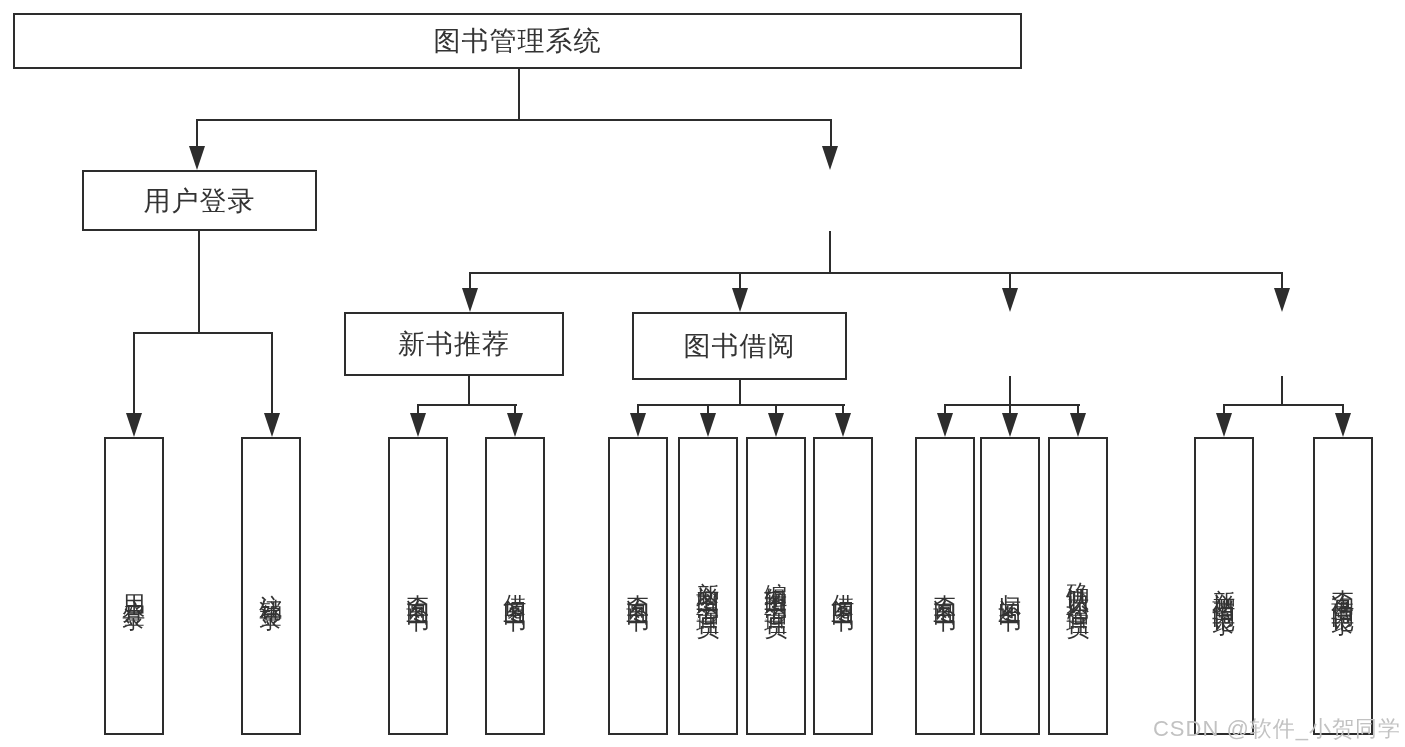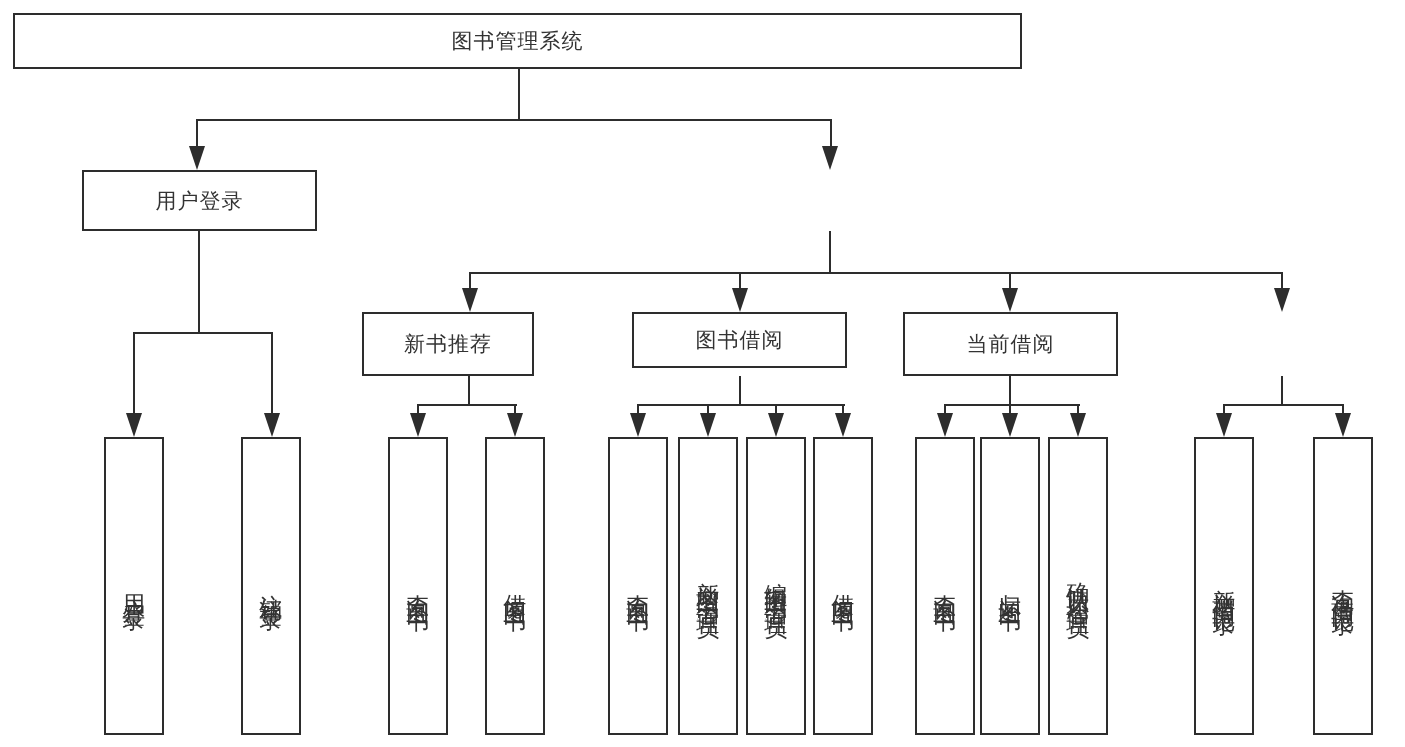--- a/index.html
+++ b/index.html
@@ -20,21 +20,21 @@
     box-sizing: border-box;
     background: #ffffff;
     border: 2px solid #2d2d2d;
     display: flex;
     align-items: center;
     justify-content: center;
     color: #333333;
     z-index: 2;
   }
   .node.h {
-    font-size: 21px;
+    font-size: 27px;
     letter-spacing: 1px;
     white-space: nowrap;
   }
   .node.v {
     font-size: 23px;
   }
   .node.v .vtext {
     writing-mode: vertical-rl;
     text-orientation: mixed;
     letter-spacing: 5px;
@@ -72,28 +72,25 @@
 <div id="stage">
 
   <div class="node h" style="left:13px; top:13px; width:1009px; height:56px;">
     <span>图书管理系统</span>
   </div>
 
   <div class="node h" style="left:82px; top:170px; width:235px; height:61px;">
     <span>用户登录</span>
   </div>
 
-  <div class="node h" style="left:362px; top:312px; width:172px; height:64px;">
+  <div class="node h" style="left:344px; top:312px; width:220px; height:64px;">
     <span>新书推荐</span>
   </div>
-  <div class="node h" style="left:632px; top:312px; width:215px; height:56px;">
+  <div class="node h" style="left:632px; top:312px; width:215px; height:68px;">
     <span>图书借阅</span>
-  </div>
-  <div class="node h" style="left:903px; top:312px; width:215px; height:64px;">
-    <span>当前借阅</span>
   </div>
 
   <div class="node v" style="left:104px; top:437px; width:60px; height:298px;">
     <span class="vtext">用户登录</span>
   </div>
   <div class="node v" style="left:241px; top:437px; width:60px; height:298px;">
     <span class="vtext">注销登录</span>
   </div>
 
   <div class="node v" style="left:388px; top:437px; width:60px; height:298px;">
@@ -126,20 +123,21 @@
     <span class="vtext">确认归还（管理员）</span>
   </div>
 
   <div class="node v" style="left:1194px; top:437px; width:60px; height:298px;">
     <span class="vtext">新增借阅记录</span>
   </div>
   <div class="node v" style="left:1313px; top:437px; width:60px; height:298px;">
     <span class="vtext">查询借阅记录</span>
   </div>
 
+  <div class="watermark">CSDN @软件_小贺同学</div>
 <div class="cline" style="left: 518px; top: 69px; width: 2px; height: 51px;"></div>
     <div class="cline" style="left: 196px; top: 119px; width: 636px; height: 2px;"></div>
     <div class="cline" style="left: 196px; top: 119px; width: 2px; height: 30px;"></div>
     <div class="cline" style="left: 830px; top: 119px; width: 2px; height: 30px;"></div>
     <div class="cline" style="left: 198px; top: 231px; width: 2px; height: 103px;"></div>
     <div class="cline" style="left: 133px; top: 332px; width: 140px; height: 2px;"></div>
     <div class="cline" style="left: 133px; top: 332px; width: 2px; height: 84px;"></div>
     <div class="cline" style="left: 271px; top: 332px; width: 2px; height: 84px;"></div>
     <div class="cline" style="left: 829px; top: 231px; width: 2px; height: 43px;"></div>
     <div class="cline" style="left: 469px; top: 272px; width: 814px; height: 2px;"></div>

